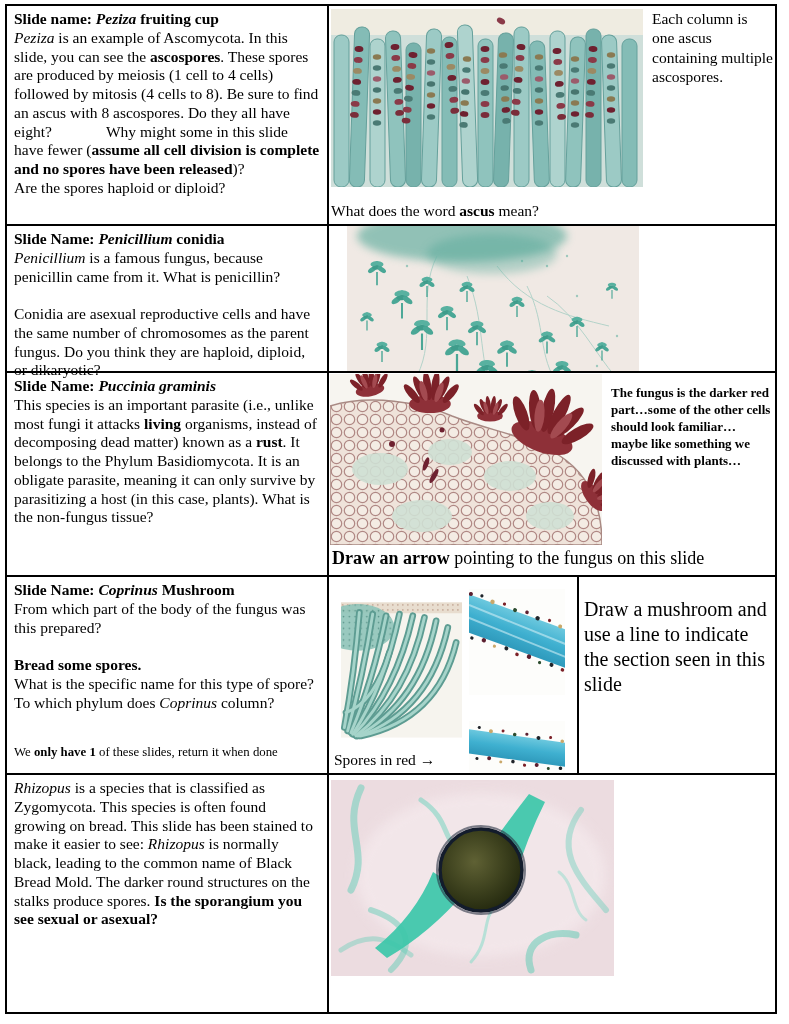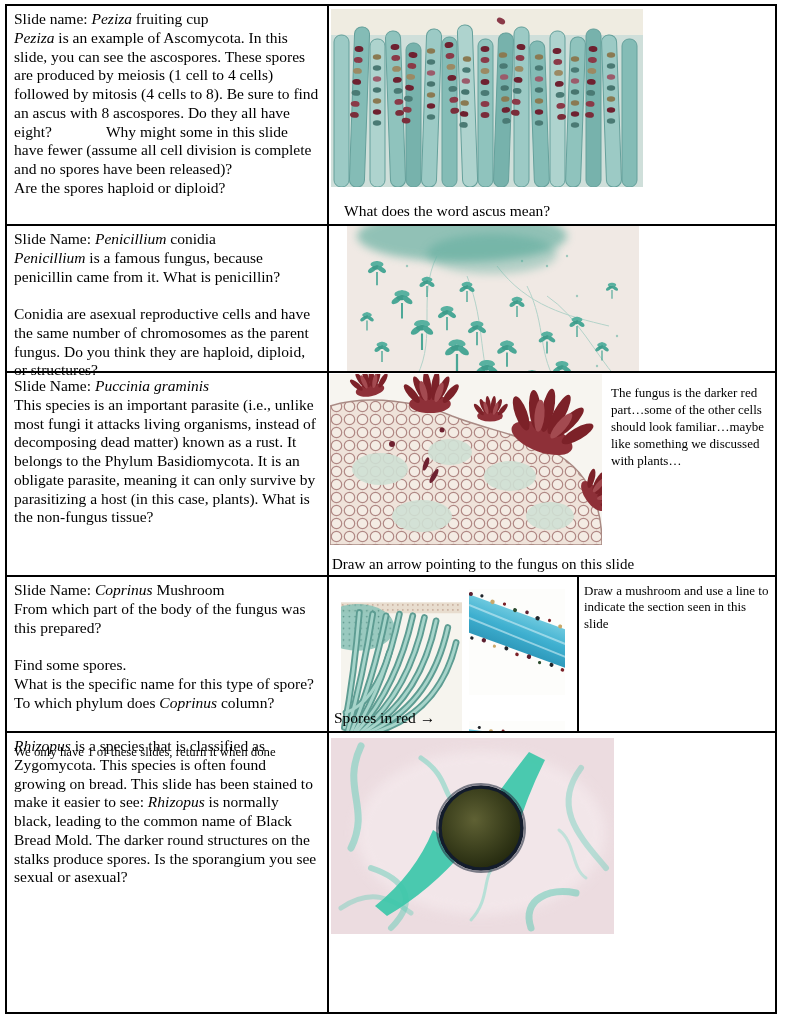--- a/index.html
+++ b/index.html
@@ -1,37 +1,37 @@
 <!DOCTYPE html>
 <html><head>
 <meta charset="utf-8">
 <style>
   *{box-sizing:border-box;margin:0;padding:0}
   html,body{width:789px;height:1024px;background:#ffffff}
   body{font-family:"Liberation Serif",serif;color:#000;position:relative}
   .doc{position:absolute;left:5px;top:4px;width:772px;height:1010px;border:2px solid #000;display:flex;flex-direction:column;background:#fff}
   .row{display:flex;border-bottom:2px solid #000}
   .row:last-child{border-bottom:none;flex:1}
-  .r1{height:220px}.r2{height:147px}.r3{height:204px}.r4{height:156px}
+  .r1{height:220px}.r2{height:147px}.r3{height:204px}.r4{height:198px}
   .cell-l{width:322px;border-right:2px solid #000;padding:4px 7px 2px 7px;font-size:15.5px;line-height:1.21}
   .cell-r{flex:1;position:relative;overflow:hidden}
   .cell-m{width:250px;border-right:2px solid #000;position:relative;padding:12px;overflow:hidden}
   .rich{white-space:pre-wrap}
-  .b{font-weight:400}
+  .b{font-weight:700}
   .i{font-style:italic}
   .gap{display:inline-block;width:54px;height:1px}
   .imgrow{display:flex}
   .side-note{width:132px;padding:3px 2px 0 9px;font-size:15.5px;line-height:1.25}
   .side-note-bold{flex:1;padding:12px 4px 0 9px;font-size:13px;line-height:1.3;font-weight:700}
-  .question{margin:15px 0 0 15px;font-size:15.5px}
-  .caption3{margin:11px 0 0 3px;font-size:15px}
+  .question{margin:15px 0 0 2px;font-size:15.5px}
+  .caption3{margin:3px 0 0 3px;font-size:18px}
   .note-small{margin-top:33px;font-size:12.8px}
   .strips{margin-left:7px;display:flex;flex-direction:column}
   .spores-caption{position:absolute;left:5px;bottom:4px;font-size:15.5px}
-  .cell-r4{flex:1;padding:6px 5px;font-size:13px;line-height:1.25}
+  .cell-r4{flex:1;padding:20px 5px;font-size:20px;line-height:1.25}
   svg{display:block}
 </style>
 </head>
 <body>
 
 <div class="doc">
 
   <div class="row r1">
     <div class="cell-l">
       <div class="rich"><span class="b">Slide name: </span><span class="b i">Peziza</span><span class="b"> fruiting cup</span></div>
@@ -92,31 +92,32 @@
           <use href="#spB" transform="translate(136 50) rotate(3)"></use>
           <use href="#spA" transform="translate(154 40)"></use>
           <use href="#spB" transform="translate(172 46) rotate(-3)"></use>
           <use href="#spA" transform="translate(190 38) rotate(5)"></use>
           <use href="#spB" transform="translate(208 48)"></use>
           <use href="#spA" transform="translate(226 42) rotate(-4)"></use>
           <use href="#spB" transform="translate(244 50)"></use>
           <use href="#spA" transform="translate(262 40) rotate(3)"></use>
           <use href="#spB" transform="translate(280 46)"></use>
         </svg>
+        <div class="side-note">Each column is one ascus containing multiple ascospores.</div>
       </div>
       <div class="question rich"><span>What does the word </span><span class="b">ascus</span><span> mean?</span></div>
     </div>
   </div>
 
   <div class="row r2">
     <div class="cell-l">
       <div class="rich"><span class="b">Slide Name: </span><span class="b i">Penicillium</span><span class="b"> conidia</span></div>
       <div class="rich"><span class="i">Penicillium</span><span> is a famous fungus, because penicillin came from it. What is penicillin?
 
-Conidia are asexual reproductive cells and have the same number of chromosomes as the parent fungus. Do you think they are haploid, diploid, or structures?</span></div>
+Conidia are asexual reproductive cells and have the same number of chromosomes as the parent fungus. Do you think they are haploid, diploid, or dikaryotic?</span></div>
     </div>
     <div class="cell-r">
       <svg width="292" height="178" viewBox="0 0 292 178" style="margin:0 0 0 18px">
         <defs>
           <filter id="pb" x="-40%" y="-40%" width="180%" height="180%">
               <feGaussianBlur stdDeviation="4"></feGaussianBlur>
             </filter>
           <g id="tuft">
             <path d="M0 16 L0 5" stroke="#4aa796" stroke-width="1.4" fill="none"></path>
             <ellipse cx="-4" cy="3" rx="4" ry="2" fill="#4aa796" transform="rotate(-35 -4 3)"></ellipse>
@@ -226,21 +227,21 @@
       </div>
       <div class="caption3 rich"><span class="b">Draw an arrow</span><span> pointing to the fungus on this slide</span></div>
     </div>
   </div>
 
   <div class="row r4">
     <div class="cell-l">
       <div class="rich"><span class="b">Slide Name: </span><span class="b i">Coprinus</span><span class="b"> Mushroom</span></div>
       <div class="rich"><span>From which part of the body of the fungus was this prepared?
 
-</span><span class="b">Find some spores.</span><span>
+</span><span class="b">Bread some spores.</span><span>
 What is the specific name for this type of spore?
 To which phylum does </span><span class="i">Coprinus</span><span> column?</span></div>
       <div class="note-small rich"><span>We </span><span class="b">only have 1</span><span> of these slides, return it when done</span></div>
     </div>
     <div class="cell-m">
       <div class="imgrow">
         <svg width="145" height="162" viewBox="0 0 145 162">
           <defs>
             <pattern id="spk" width="6" height="6" patternUnits="userSpaceOnUse">
                 <circle cx="2" cy="3" r="0.9" fill="#bfa18f"></circle>

